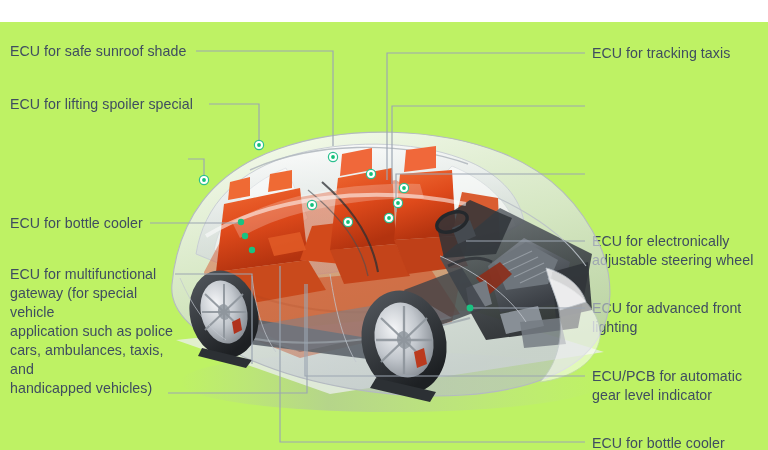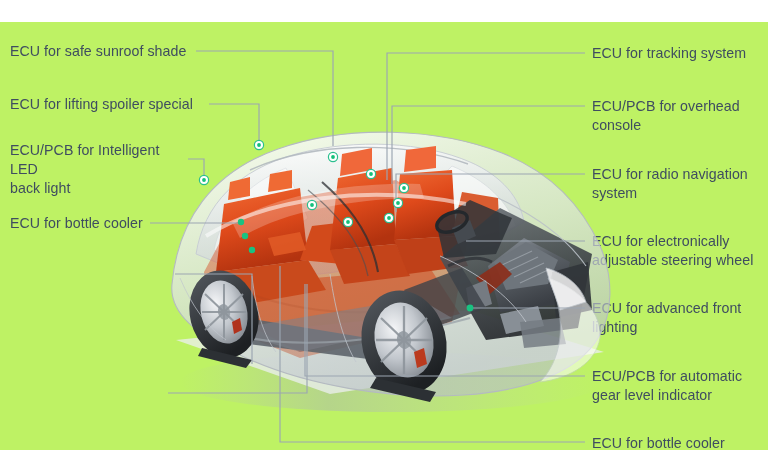--- a/index.html
+++ b/index.html
@@ -294,29 +294,28 @@
       <circle class="marker-core" cx="348" cy="200" r="1.9"></circle>
     </g>
     <circle class="marker-plain" cx="241" cy="200" r="3.2"></circle>
     <circle class="marker-plain" cx="245" cy="214" r="3.2"></circle>
     <circle class="marker-plain" cx="252" cy="228" r="3.2"></circle>
     <circle class="marker-plain" cx="470" cy="286" r="3.4"></circle>
   </svg>
 
   <div class="label left" style="left:10px;  top:20px;  width:180px;">ECU for safe sunroof shade</div>
   <div class="label left" style="left:10px;  top:73px;  width:195px;">ECU for lifting spoiler special</div>
-  <div class="label left" style="left:10px;  top:119px; width:178px;">ECU/PCB for Intelligent LED
-back light</div>
   <div class="label left" style="left:10px;  top:192px; width:150px;">ECU for bottle cooler</div>
-
-  <div class="label right" style="left:592px; top:22px;  width:170px;">ECU for tracking system</div>
-  <div class="label right" style="left:592px; top:75px;  width:170px;">ECU/PCB for overhead
-console</div>
-  <div class="label right" style="left:592px; top:143px; width:172px;">ECU for radio navigation
-system</div>
+  <div class="label left" style="left:10px;  top:243px; width:172px;">ECU for multifunctional
+gateway (for special vehicle
+application such as police
+cars, ambulances, taxis, and
+handicapped vehicles)</div>
+
+  <div class="label right" style="left:592px; top:22px;  width:170px;">ECU for tracking taxis</div>
   <div class="label right" style="left:592px; top:210px; width:176px;">ECU for electronically
 adjustable steering wheel</div>
   <div class="label right" style="left:592px; top:277px; width:168px;">ECU for advanced front
 lighting</div>
   <div class="label right" style="left:592px; top:345px; width:170px;">ECU/PCB for automatic
 gear level indicator</div>
   <div class="label right" style="left:592px; top:412px; width:162px;">ECU for bottle cooler</div>
 
 </div>
 

